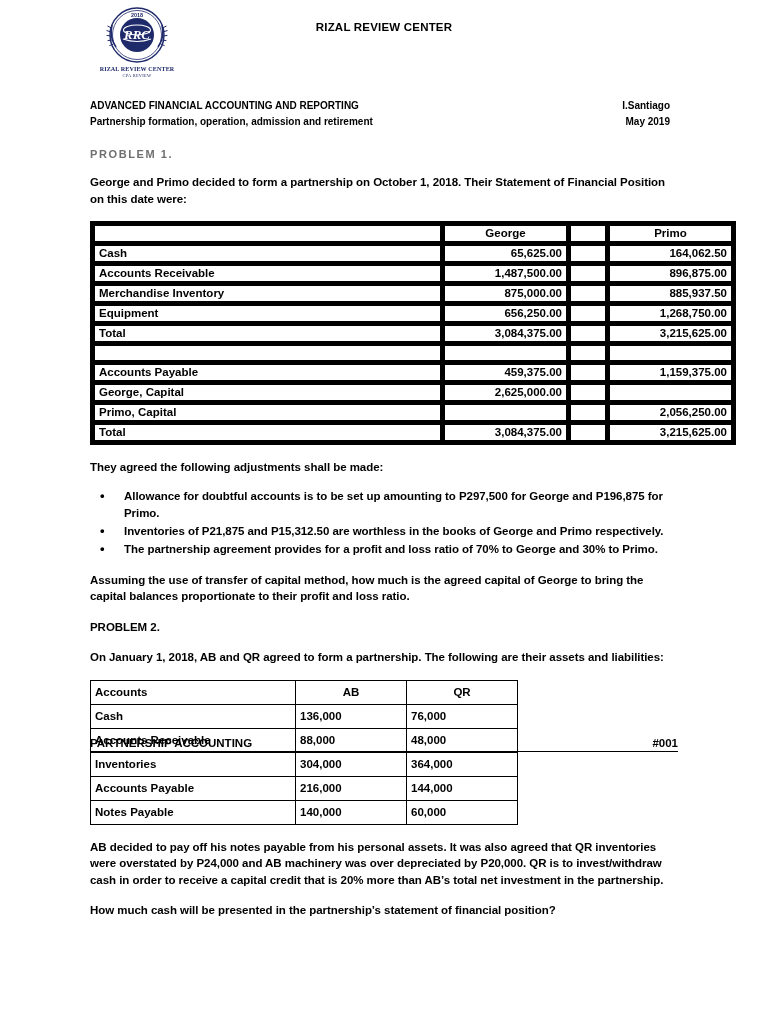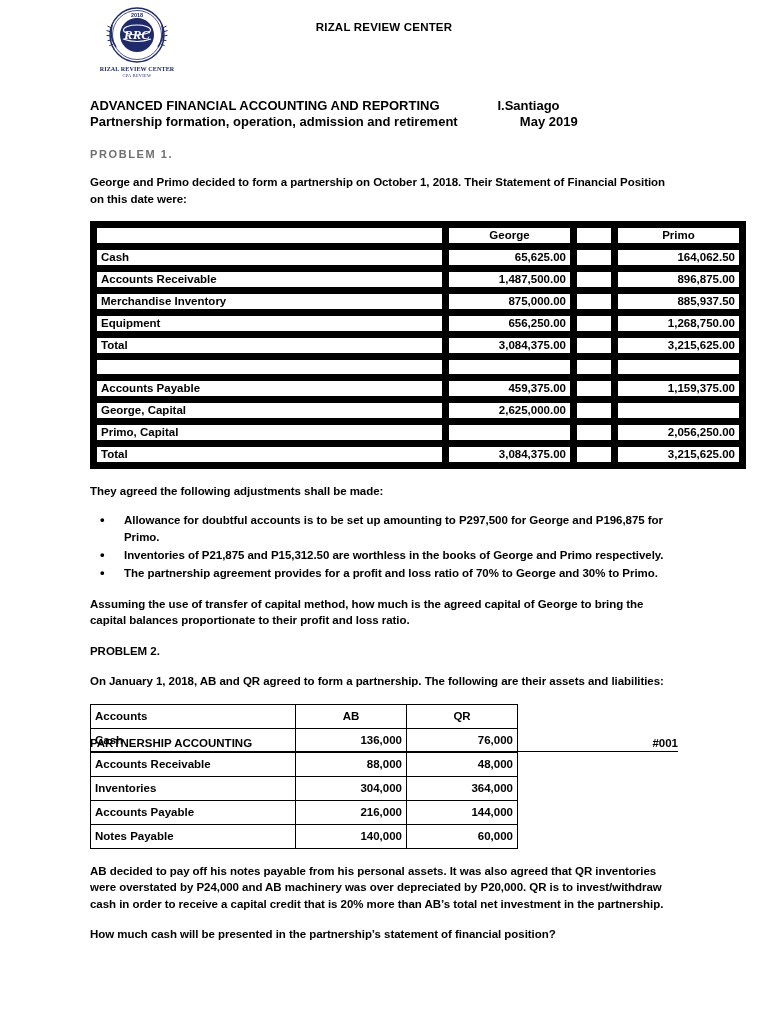--- a/index.html
+++ b/index.html
@@ -47,22 +47,23 @@
     letter-spacing: 0.2px;
   }
 
   .course-block {
     margin-top: 20px;
     position: relative;
     height: 32px;
   }
   .course-line {
     display: flex;
+    justify-content: space-between;
     align-items: baseline;
-    font-size: 13px;
+    font-size: 10px;
     font-weight: bold;
     line-height: 16px;
   }
   .course-line .right {
     width: 120px;
     text-align: right;
     padding-right: 8px;
   }
 
   
@@ -114,21 +115,21 @@
     border-collapse: collapse;
     font-size: 11.5px;
     font-weight: bold;
   }
   .tbl1 {
     margin-top: 14px;
     width: 589px;
     table-layout: fixed;
   }
   .tbl1 td, .tbl1 th {
-    border: 7px solid #000000;
+    border: 5px solid #000000;
     height: 15px;
     padding: 0 4px;
     line-height: 15px;
     white-space: nowrap;
     overflow: hidden;
   }
   .tbl1 .c-label { width: 337px; text-align: left; }
   .tbl1 .c-num   { width: 113px; text-align: right; }
   .tbl1 .c-gap   { width: 26px; border-left: 1px solid #000; border-right: 1px solid #000; }
   .tbl1 .hdr     { text-align: center; }
@@ -141,21 +142,21 @@
   }
   .tbl2 td, .tbl2 th {
     border: 1px solid #000;
     height: 15px;
     padding: 4px 4px;
     line-height: 15px;
     white-space: nowrap;
     margin-top: 28px;
   }
   .tbl2 .c-label { width: 196px; text-align: left; }
-  .tbl2 .c-num   { width: 102px; text-align: right; }
+  .tbl2 .c-num   { width: 102px; text-align: left; }
   .tbl2 .hdr-c   { text-align: center; }
   .tbl2 .hdr-l   { text-align: left; }
 
   
   .footer {
     position: absolute;
     left: 90px;
     right: 90px;
     bottom: 48px;
   }

